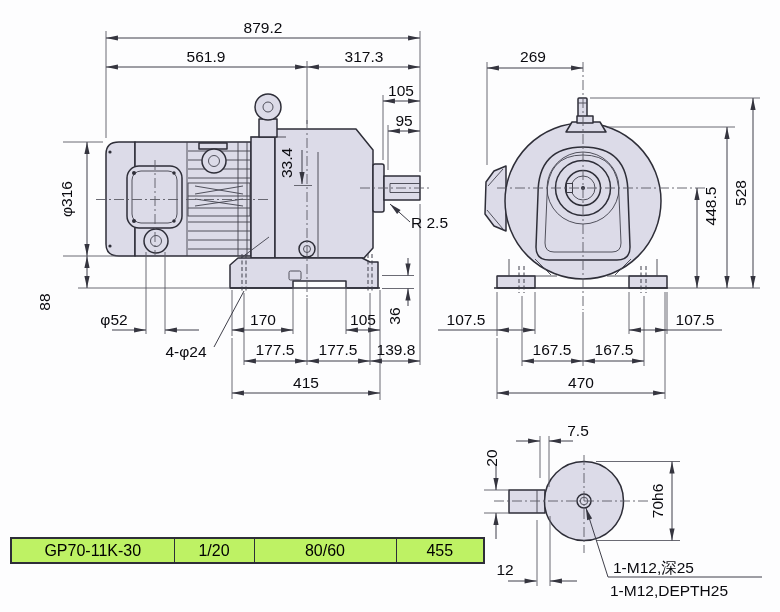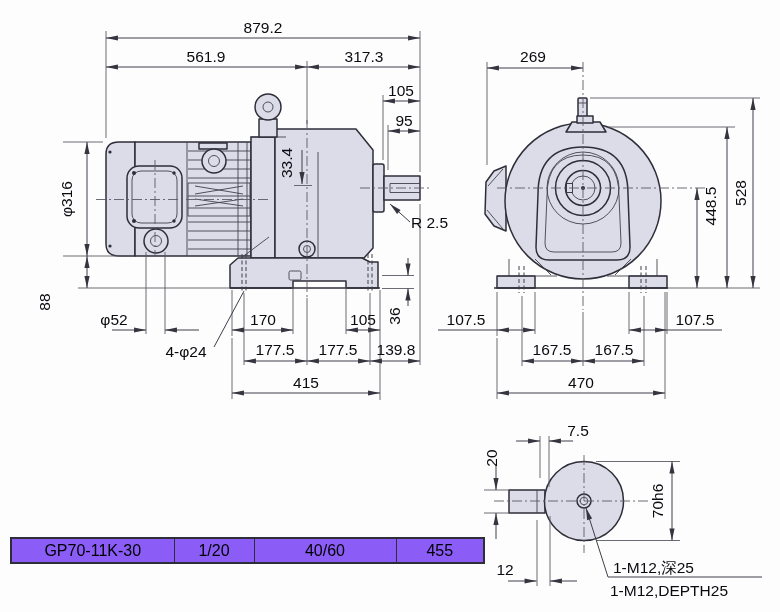--- a/index.html
+++ b/index.html
@@ -14,21 +14,21 @@
   .dl{fill:none;stroke:#3f3f4a;stroke-width:1;}
   .cl{fill:none;stroke:#5a5a64;stroke-width:0.9;stroke-dasharray:10 3 2 3;}
   .bd{fill:none;stroke:#3f3f4a;stroke-width:1;stroke-dasharray:4 2.5;}
   .dt{font:15.5px "Liberation Sans","DejaVu Sans",sans-serif;fill:#0a0a0f;}
   
   .spec{position:absolute;left:10px;top:537px;border-collapse:collapse;table-layout:fixed;
         border:2.5px solid #2e2e38;}
   .spec td{border:1.4px solid #2e2e38;text-align:center;vertical-align:middle;
            color:#000;padding:0;overflow:hidden;}
   .spec .hd td{background:#c9c6dd;font-weight:bold;font-size:15px;height:41px;line-height:1.2;}
-  .spec .vl td{background:#8b5cf6;font-size:16px;height:23px;}
+  .spec .vl td{background:#bef264;font-size:16px;height:23px;}
 </style>
 </head>
 <body>
 
 <div class="stage">
 <svg width="780" height="612" viewBox="0 0 780 612">
   <defs>
     <marker id="arr" viewBox="0 0 12 6" refX="11.5" refY="3" markerWidth="13" markerHeight="6.5" orient="auto-start-reverse">
       <path d="M0.5,0.6 L11.5,3 L0.5,5.4 Z" fill="#35353f"></path>
     </marker>
@@ -225,18 +225,18 @@
   <colgroup>
         <col style="width:163px">
         <col style="width:80px">
         <col style="width:142px">
         <col style="width:88px">
       </colgroup>
   <tbody>
   <tr class="vl">
     <td>GP70-11K-30</td>
     <td>1/20</td>
-    <td>40/60</td>
+    <td>80/60</td>
     <td>455</td>
   </tr>
 </tbody>
     </table>
 </div>
 
 </body></html>

